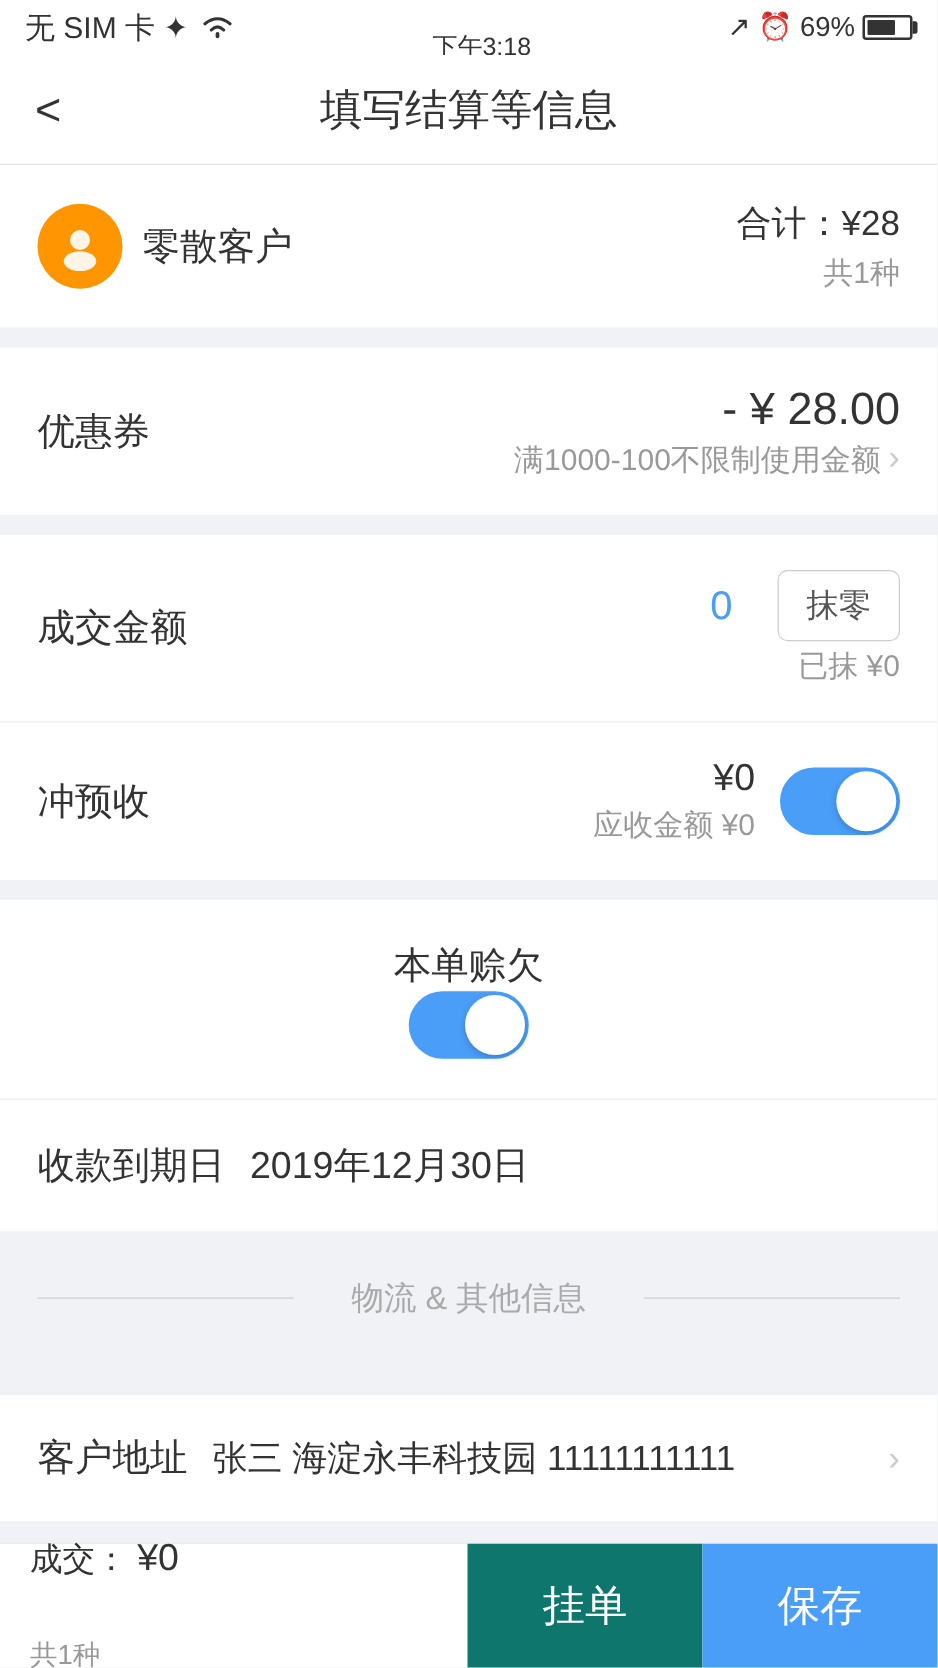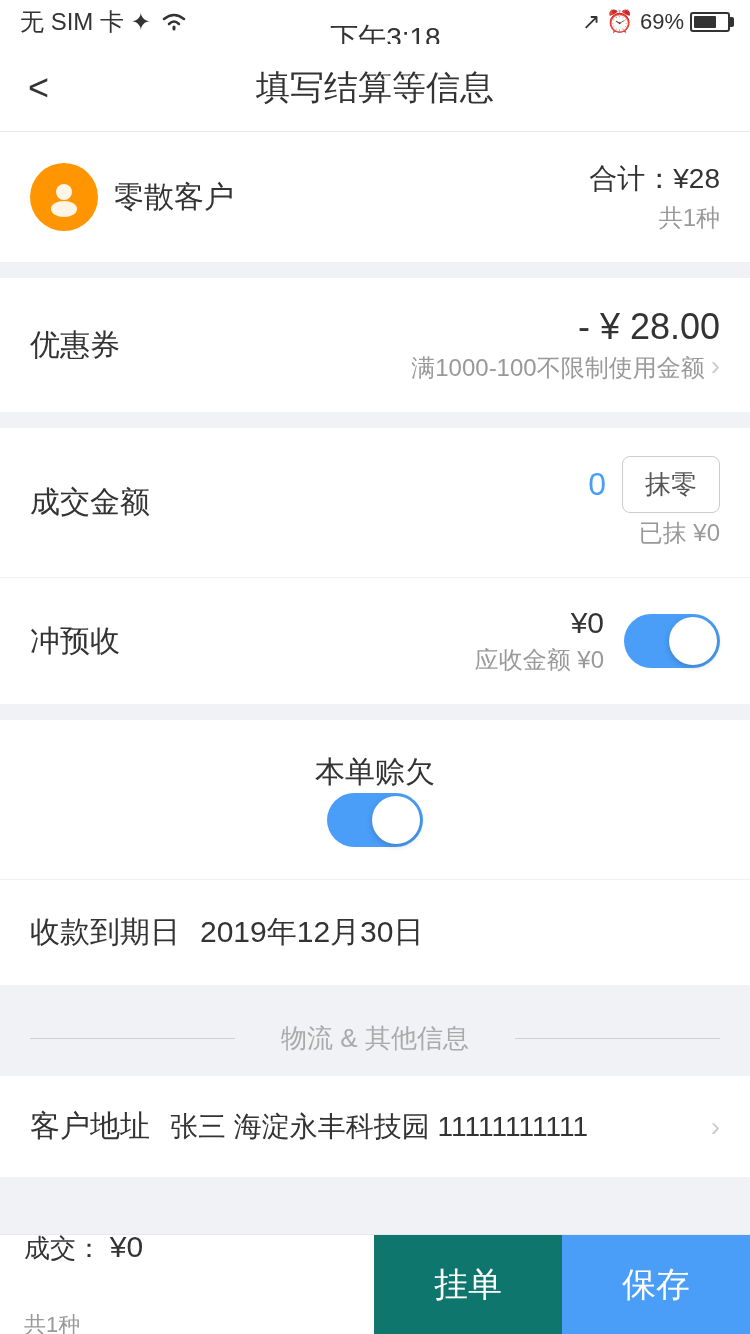--- a/index.html
+++ b/index.html
@@ -20,21 +20,21 @@
       height: 44px;
       background: #fff;
       display: flex;
       align-items: center;
       justify-content: space-between;
       padding: 0 20px;
       font-size: 24px;
       color: #333;
     }
     .status-left { display: flex; align-items: center; gap: 8px; }
-    .status-center { font-size: 28px; font-weight: 500; margin-top: 31px; }
+    .status-center { font-size: 20px; font-weight: 500; margin-top: 31px; }
     .status-right { display: flex; align-items: center; gap: 6px; font-size: 22px; }
     .battery-icon {
       width: 40px; height: 20px; border: 2px solid #333; border-radius: 3px;
       position: relative; display: inline-flex; align-items: center; padding: 2px;
     }
     .battery-icon::after {
       content: ''; position: absolute; right: -6px; top: 50%;
       transform: translateY(-50%);
       width: 4px; height: 10px; background: #333; border-radius: 0 2px 2px 0;
     }
@@ -118,20 +118,21 @@
     .amount-value { font-size: 32px; color: #4a9ef8; }
     .amount-sub { font-size: 24px; color: #999; margin-top: 4px; text-align: right; }
     .round-btn {
       border: 1.5px solid #ccc;
       border-radius: 8px;
       padding: 10px 22px;
       font-size: 26px;
       color: #555;
       background: #fff;
       cursor: pointer;
+      margin-left: 20px;
     }
 
     
     .toggle-wrap {
       width: 96px; height: 54px; border-radius: 27px;
       background: #4a9ef8; position: relative; cursor: pointer;
       flex-shrink: 0;
     }
     .toggle-knob {
       width: 48px; height: 48px; border-radius: 50%; background: #fff;
@@ -171,20 +172,21 @@
     .logistics-sep-inner {
       display: flex; align-items: center; justify-content: center; gap: 16px;
     }
     .sep-line { flex: 1; height: 1px; background: #d0d0d0; margin: 0 30px; }
     .sep-text { font-size: 26px; color: #aaa; }
 
     
     .logistics-section {
       background: #fff;
       margin-bottom: 16px;
+      margin-top: 40px;
     }
     .address-row {
       padding: 30px 30px;
       display: flex;
       align-items: center;
       justify-content: space-between;
     }
     .address-label { font-size: 30px; color: #333; flex-shrink: 0; margin-right: 20px; }
     .address-value { font-size: 28px; color: #333; flex: 1; }
 

